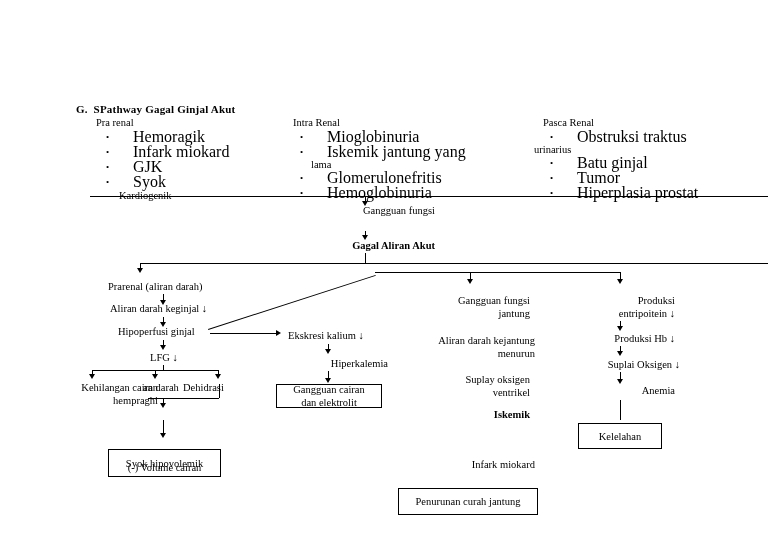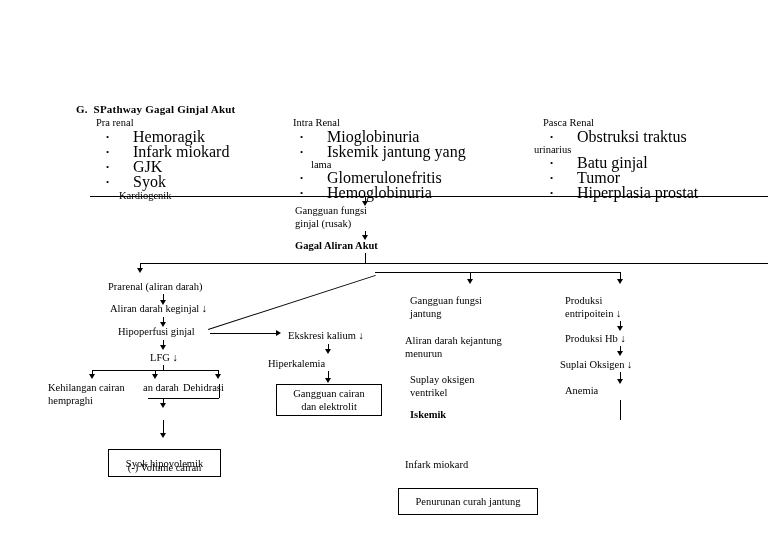--- a/index.html
+++ b/index.html
@@ -6,21 +6,21 @@
   body{
     width:768px;height:543px;
     background:#ffffff;
     font-family:"Liberation Serif", serif;
     color:#000000;
     overflow:hidden;
     position:relative;
   }
   .stage{position:absolute;left:0;top:0;width:768px;height:543px;}
   .t{position:absolute;font-size:10.5px;line-height:12.5px;white-space:pre;color:#000;}
-  .tc{position:absolute;font-size:10.5px;line-height:13px;text-align:left;color:#000;}
+  .tc{position:absolute;font-size:10.5px;line-height:13px;text-align:right;color:#000;}
   .bold{font-weight:bold;}
   .title{font-size:11px;font-weight:bold;letter-spacing:.2px;}
   .hdr{font-size:10.5px;}
   .bullet{position:absolute;font-size:9px;line-height:12px;}
   .bullet .dot{position:absolute;left:0;top:0;}
   .bullet .lbl{position:absolute;left:27px;top:0;font-size:16px;white-space:pre;}
   .hline{position:absolute;background:#000;height:1px;}
   .vline{position:absolute;background:#000;width:1px;}
   .box{position:absolute;border:1px solid #000;box-sizing:border-box;
        display:flex;align-items:center;justify-content:center;text-align:center;
@@ -97,21 +97,20 @@
   <div class="bullet" style="left:550px;top:187px;width:200px;">
     <span class="dot">•</span>
     <span class="lbl">Hiperplasia prostat</span>
   </div>
 
   <div class="hline" style="left:90px;top:196px;width:678px;"></div>
   <div class="vline" style="left:365px;top:196px;height:6px;"></div>
   <div class="arrow-d" style="left:362px;top:201px;"></div>
 
   <div class="tc" style="left:295px;top:204px;width:140px;">Gangguan fungsi</div>
-  <div class="tc" style="left:295px;top:217px;width:140px;">ginjal (rusak)</div>
 
   <div class="vline" style="left:365px;top:231px;height:6px;"></div>
   <div class="arrow-d" style="left:362px;top:235px;"></div>
 
   <div class="tc bold" style="left:295px;top:239px;width:140px;">Gagal Aliran Akut</div>
 
   <div class="vline" style="left:365px;top:253px;height:10px;"></div>
   <div class="hline" style="left:140px;top:263px;width:628px;"></div>
   <div class="vline" style="left:140px;top:263px;height:6px;"></div>
   <div class="arrow-d" style="left:137px;top:268px;"></div>
@@ -177,21 +176,21 @@
   <div class="t" style="left:288px;top:330px;">Ekskresi kalium ↓</div>
 
   <div class="vline" style="left:328px;top:344px;height:7px;"></div>
   <div class="arrow-d" style="left:325px;top:349px;"></div>
 
   <div class="tc" style="left:268px;top:357px;width:120px;">Hiperkalemia</div>
 
   <div class="vline" style="left:328px;top:371px;height:9px;"></div>
   <div class="arrow-d" style="left:325px;top:378px;"></div>
 
-  <div class="box" style="left:276px;top:384px;width:106px;height:32px;flex-direction:column;">
+  <div class="box" style="left:276px;top:384px;width:106px;height:24px;flex-direction:column;">
     <div>Gangguan cairan</div>
     <div>dan elektrolit</div>
   </div>
 
   <div class="tc" style="left:410px;top:294px;width:120px;">Gangguan fungsi</div>
   <div class="tc" style="left:410px;top:307px;width:120px;">jantung</div>
 
   <div class="tc" style="left:405px;top:334px;width:130px;">Aliran darah kejantung</div>
   <div class="tc" style="left:405px;top:347px;width:130px;">menurun</div>
 
@@ -220,14 +219,17 @@
 
   <div class="tc" style="left:560px;top:358px;width:120px;">Suplai Oksigen ↓</div>
 
   <div class="vline" style="left:620px;top:372px;height:9px;"></div>
   <div class="arrow-d" style="left:617px;top:379px;"></div>
 
   <div class="tc" style="left:565px;top:384px;width:110px;">Anemia</div>
 
   <div class="vline" style="left:620px;top:400px;height:20px;"></div>
 
+  <div class="box" style="left:578px;top:423px;width:84px;height:26px;">
+    <span>Kelelahan</span>
+  </div>
 
 </div>
 
 </body></html>

